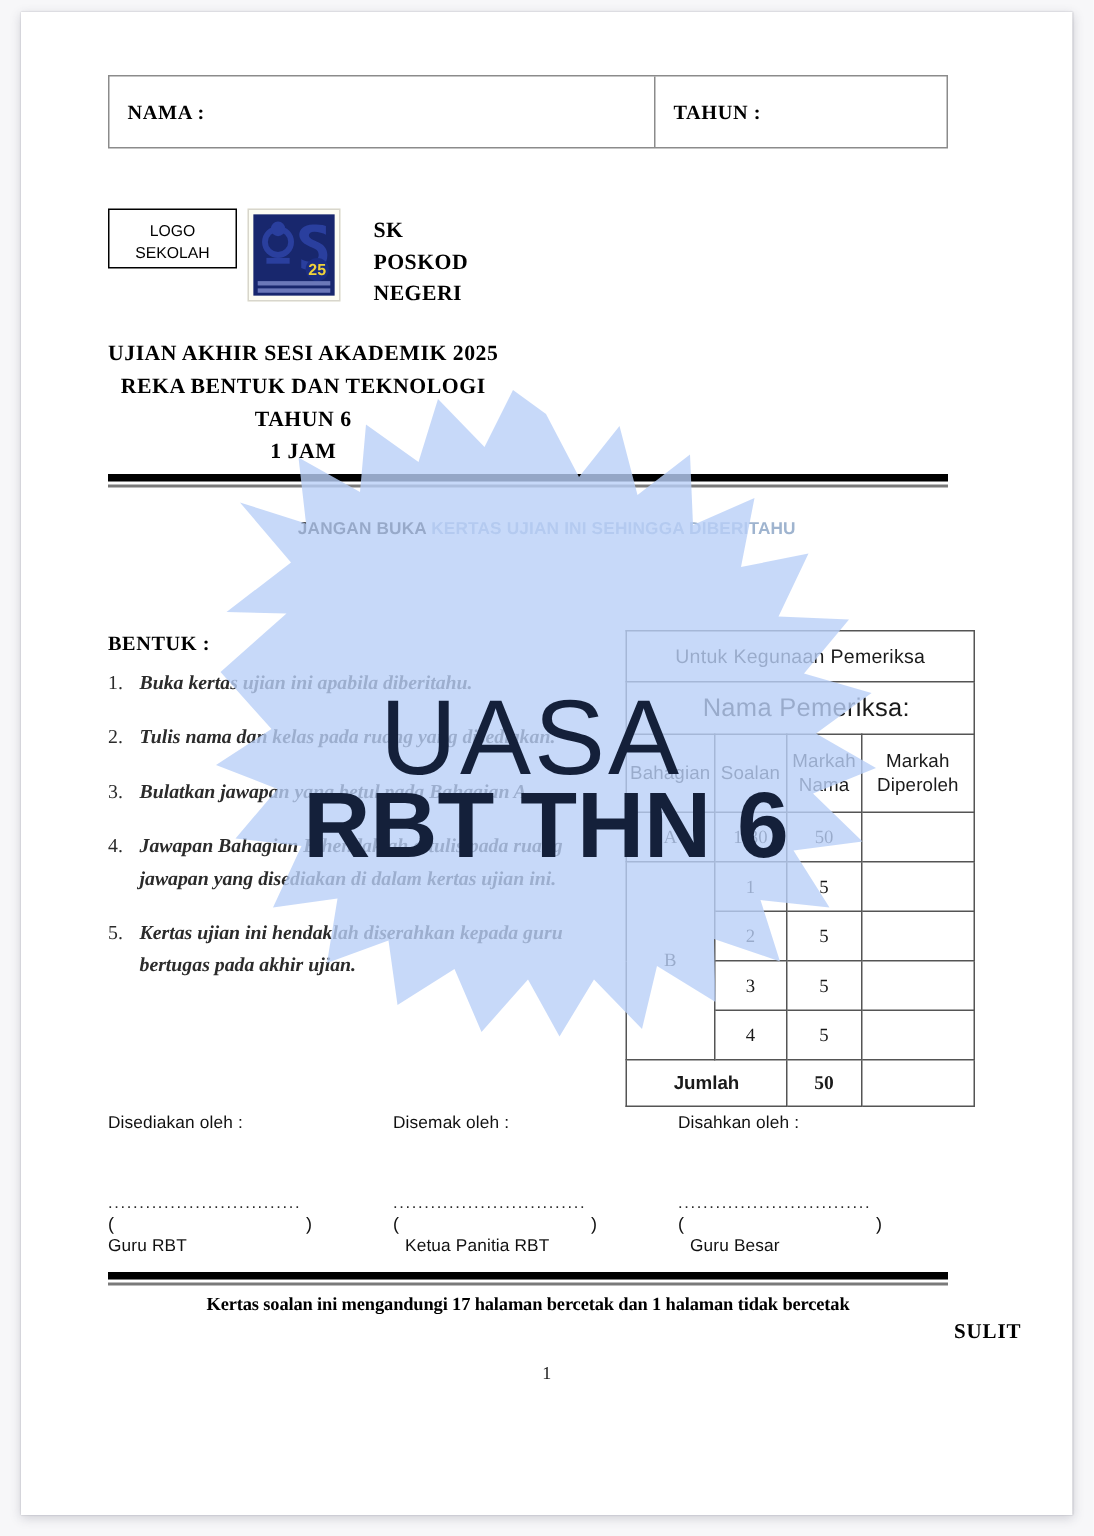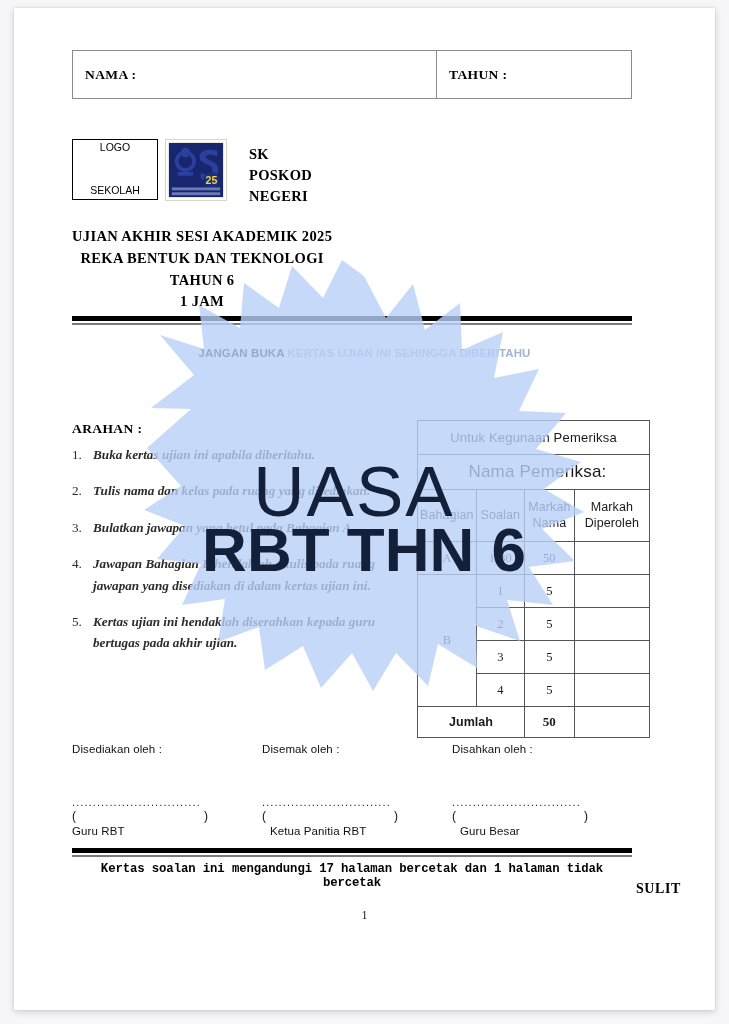--- a/index.html
+++ b/index.html
@@ -89,27 +89,27 @@
   
   #logo-row {
     position: absolute;
     left: 58px;
     top: 131px;
     display: flex;
     align-items: flex-start;
   }
   #logo-box {
     width: 86px;
-    height: 61px;
+    height: 40px;
     border: 1.4px solid #000;
     box-sizing: border-box;
     display: flex;
     flex-direction: column;
     align-items: center;
-    justify-content: space-between;
+    justify-content: flex-end;
     font-family: "Liberation Sans", sans-serif;
     font-size: 10.5px;
     color: #000;
     line-height: 1.5;
   }
   #emblem-box {
     margin-left: 7px;
     width: 62px;
     height: 62px;
     box-sizing: border-box;
@@ -310,21 +310,21 @@
   }
   .sig-col.c2 .sig-name, .sig-col.c3 .sig-name { padding-left: 8px; }
 
   
   #footer-note {
     position: absolute;
     left: 58px;
     top: 854px;
     width: 560px;
     text-align: center;
-    font-family: Liberation Mono, monospace;
+    font-family: Liberation Serif, serif;
     font-weight: bold;
     font-size: 12.3px;
     color: #000;
     letter-spacing: -0.1px;
   }
   #sulit {
     position: absolute;
     right: 82px;
     top: 873px;
     font-family: "Liberation Serif", serif;
@@ -400,21 +400,21 @@
       <div class="rule-thick"></div>
       <div class="rule-gap"></div>
       <div class="rule-thin"></div>
     </div>
 
     <div id="jangan-buka">
       <span class="jb-strong">JANGAN BUKA</span><span class="jb-light"> KERTAS UJIAN INI SEHINGGA DIBERITAHU</span>
     </div>
 
     <div id="arahan">
-      <div id="arahan-heading">ARAHAN :</div>
+      <div id="arahan-heading">BENTUK :</div>
 
       <div class="arahan-item">
         <span class="arahan-num">1.</span>
         <span class="arahan-text">Buka kertas ujian ini apabila diberitahu.</span>
       </div>
       <div class="arahan-item">
         <span class="arahan-num">2.</span>
         <span class="arahan-text">Tulis nama dan kelas pada ruang yang disediakan.</span>
       </div>
       <div class="arahan-item">

